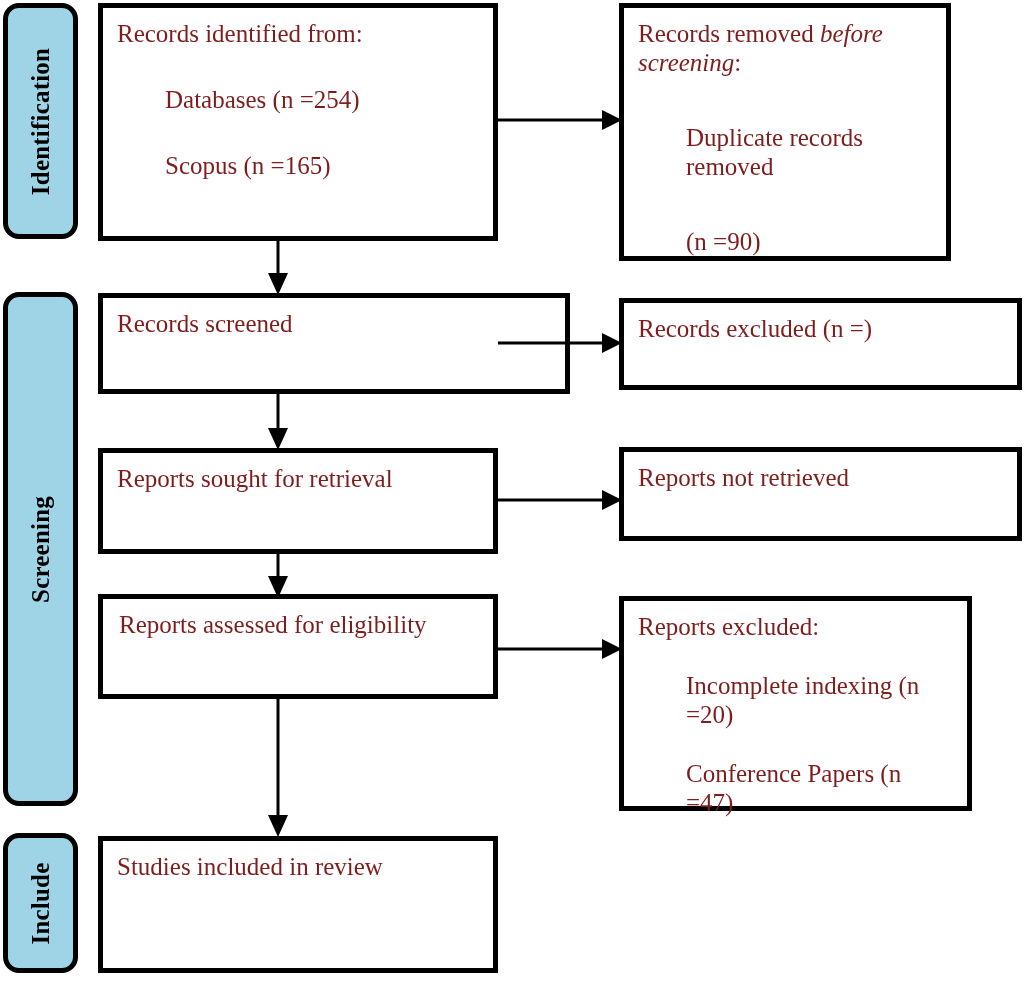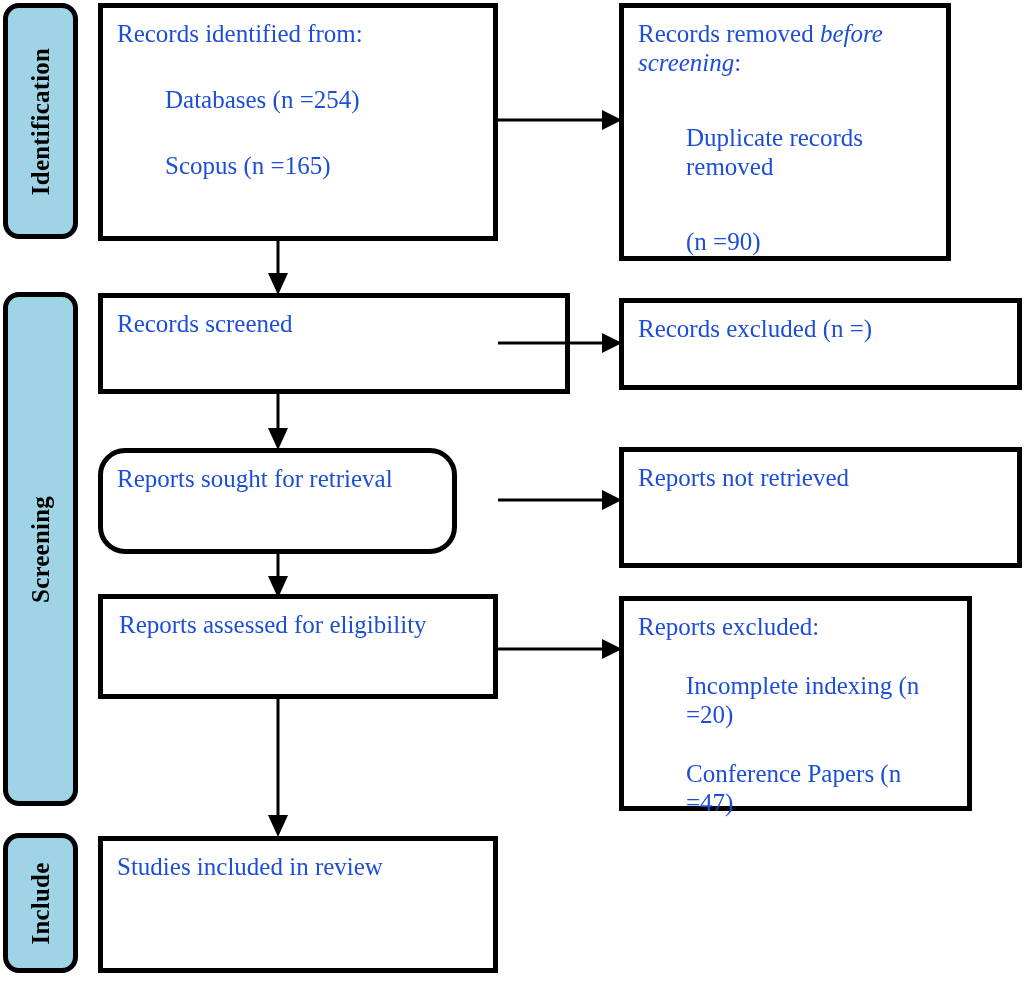--- a/index.html
+++ b/index.html
@@ -46,21 +46,21 @@
     position: absolute;
     background: #ffffff;
     border: 5px solid #000000;
     box-sizing: border-box;
     padding: 11px 14px 8px 14px;
   }
   .box-line {
     font-size: 25px;
     line-height: 1.16;
     white-space: pre-wrap;
-    color: #1d4ed8;
+    color: #7f1d1d;
   }
   .box-line.sub {
     padding-left: 48px;
   }
   .box-line.gap-lg {
     margin-top: 37px;
   }
   .box-line.gap-md {
     margin-top: 46px;
   }
@@ -138,25 +138,25 @@
     </svg>
   </div>
 
   <div class="conn" style="left:266px; top:392px; width:24px; height:58px;">
     <svg width="24" height="58" viewBox="0 0 24 58" aria-hidden="true">
       <line x1="12" y1="0" x2="12" y2="38" stroke="#000" stroke-width="3"></line>
       <polygon points="2,36 22,36 12,58" fill="#000"></polygon>
     </svg>
   </div>
 
-  <div class="box" style="left:98px; top:448px; width:359px; height:106px;border-radius:27px;">
+  <div class="box" style="left:98px; top:448px; width:400px; height:106px;">
     <div class="box-line">Reports sought for retrieval</div>
   </div>
 
-  <div class="box" style="left:619px; top:447px; width:403px; height:121px;">
+  <div class="box" style="left:619px; top:447px; width:403px; height:94px;">
     <div class="box-line">Reports not retrieved</div>
   </div>
 
   <div class="conn" style="left:498px; top:488px; width:124px; height:24px;">
     <svg width="124" height="24" viewBox="0 0 124 24" aria-hidden="true">
       <line x1="0" y1="12" x2="104" y2="12" stroke="#000" stroke-width="3"></line>
       <polygon points="104,2 124,12 104,22" fill="#000"></polygon>
     </svg>
   </div>
 

